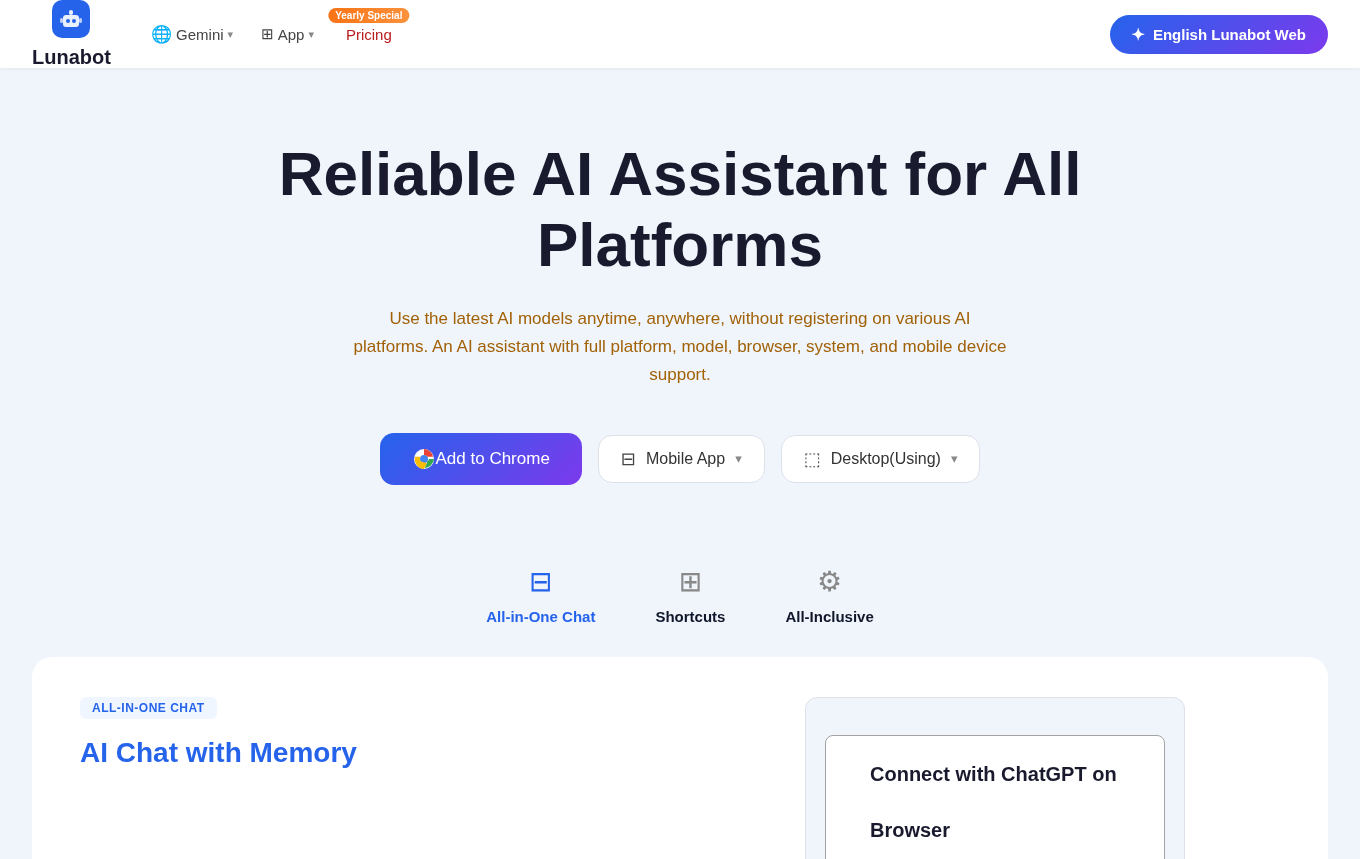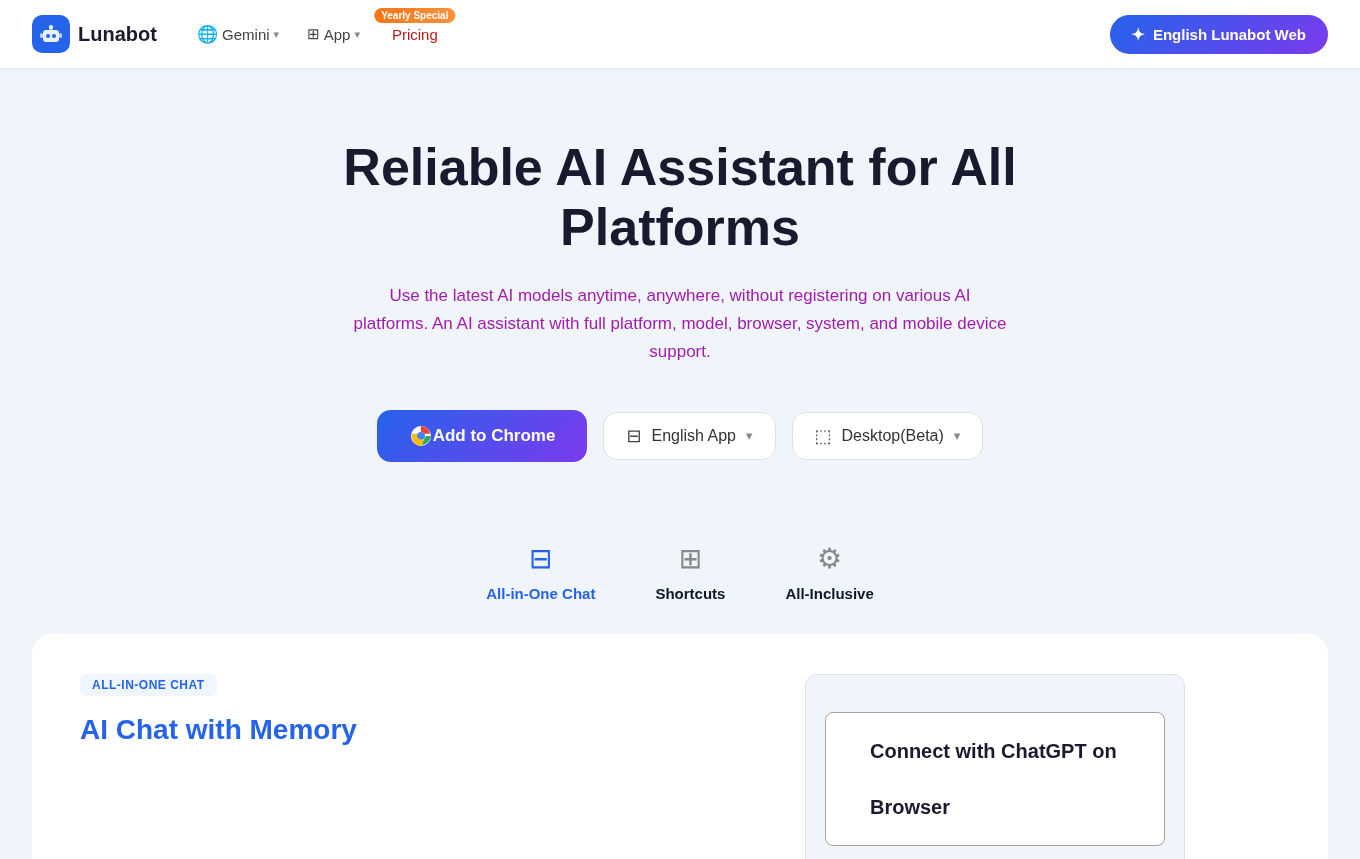--- a/index.html
+++ b/index.html
@@ -21,20 +21,21 @@
       position: sticky;
       top: 0;
       z-index: 100;
     }
     .nav-logo {
       display: flex;
       align-items: center;
       gap: 8px;
       text-decoration: none;
       cursor: pointer;
+      flex-direction: column;
     }
     .logo-icon {
       width: 38px;
       height: 38px;
       background: #2563eb;
       border-radius: 10px;
       display: flex;
       align-items: center;
       justify-content: center;
       color: #fff;
@@ -113,30 +114,30 @@
 
     
     .hero {
       display: flex;
       flex-direction: column;
       align-items: center;
       text-align: center;
       padding: 70px 32px 50px;
     }
     .hero-title {
-      font-size: 52px;
+      font-size: 62px;
       font-weight: 800;
       color: #1a1a2e;
       line-height: 1.15;
       max-width: 820px;
       margin-bottom: 24px;
     }
     .hero-sub {
       font-size: 17px;
-      color: #a21caf;
+      color: #a16207;
       max-width: 660px;
       line-height: 1.65;
       margin-bottom: 44px;
     }
 
     
     .cta-row {
       display: flex;
       align-items: center;
       gap: 16px;
@@ -146,21 +147,21 @@
     .btn-chrome {
       display: flex;
       align-items: center;
       gap: 0;
       background: linear-gradient(135deg, #2563eb, #7c3aed);
       color: #fff;
       border: none;
       padding: 14px 32px;
       border-radius: 14px;
       font-size: 17px;
-      font-weight: 700;
+      font-weight: 400;
       cursor: pointer;
       transition: opacity 0.15s;
     }
     .chrome-icon {
       width: 24px;
       height: 24px;
     }
 
     .btn-dropdown {
       display: flex;
@@ -328,27 +329,27 @@
         <circle cx="12" cy="12" r="4" fill="#4285F4"></circle>
         <path d="M12 8 A4 4 0 0 1 15.46 9.73 L21 9.73 A10 10 0 0 0 12 2 Z" fill="#EA4335"></path>
         <path d="M15.46 14.27 L12.73 20.9 A10 10 0 0 0 22 12 L17 12 A4 4 0 0 1 15.46 14.27 Z" fill="#34A853"></path>
         <path d="M8.54 14.27 A4 4 0 0 1 8.54 9.73 L3 9.73 A10 10 0 0 0 12 22 L14.73 16.27 Z" fill="#FBBC05"></path>
       </svg>
       <span>Add to Chrome</span>
     </button>
 
     <button class="btn-dropdown">
       <span class="dd-icon">⊟</span>
-      <span>English App</span>
+      <span>Mobile App</span>
       <span class="dd-chev">▾</span>
     </button>
 
     <button class="btn-dropdown">
       <span class="dd-icon">⬚</span>
-      <span>Desktop(Beta)</span>
+      <span>Desktop(Using)</span>
       <span class="dd-chev">▾</span>
     </button>
   </div>
 </section>
 
 <div class="features-row">
   <div class="feature-item">
     <span class="feature-icon">⊟</span>
     <span class="feature-label blue">All-in-One Chat</span>
   </div>

